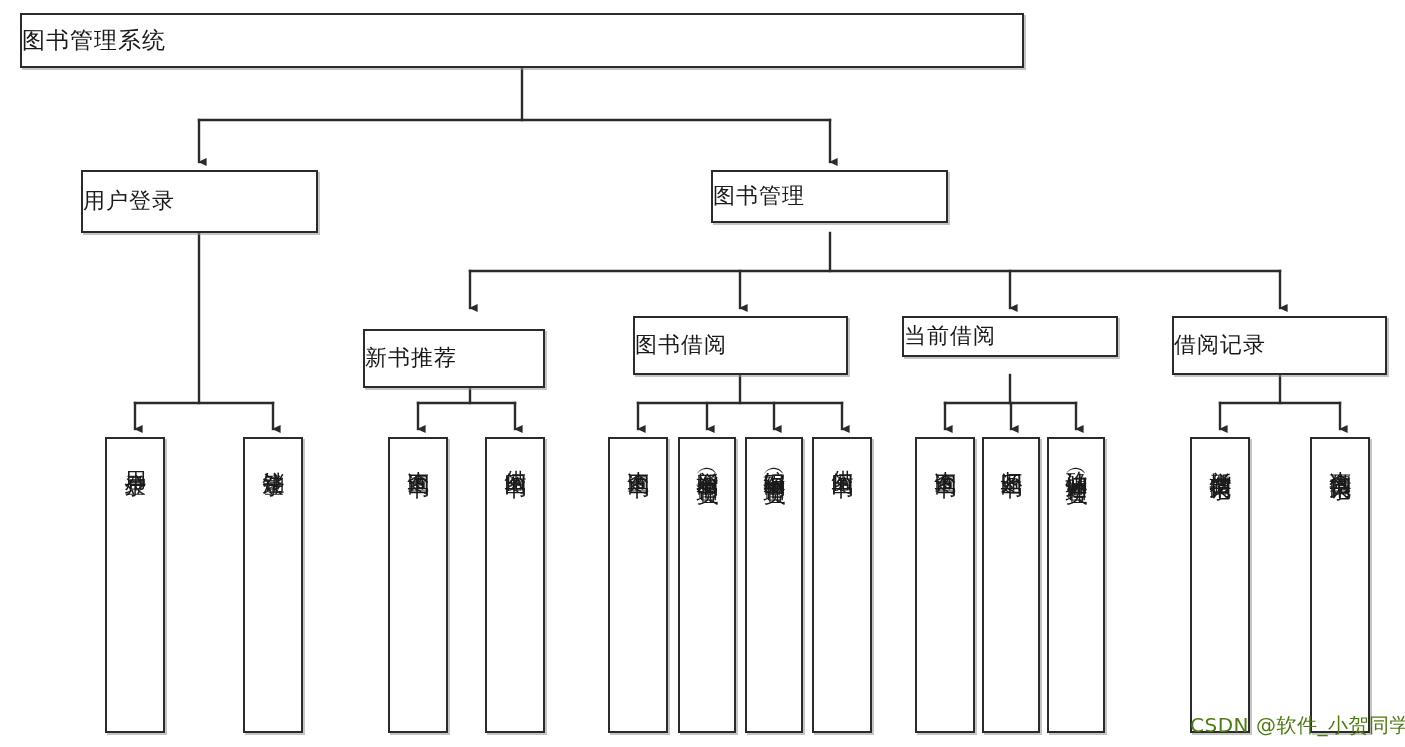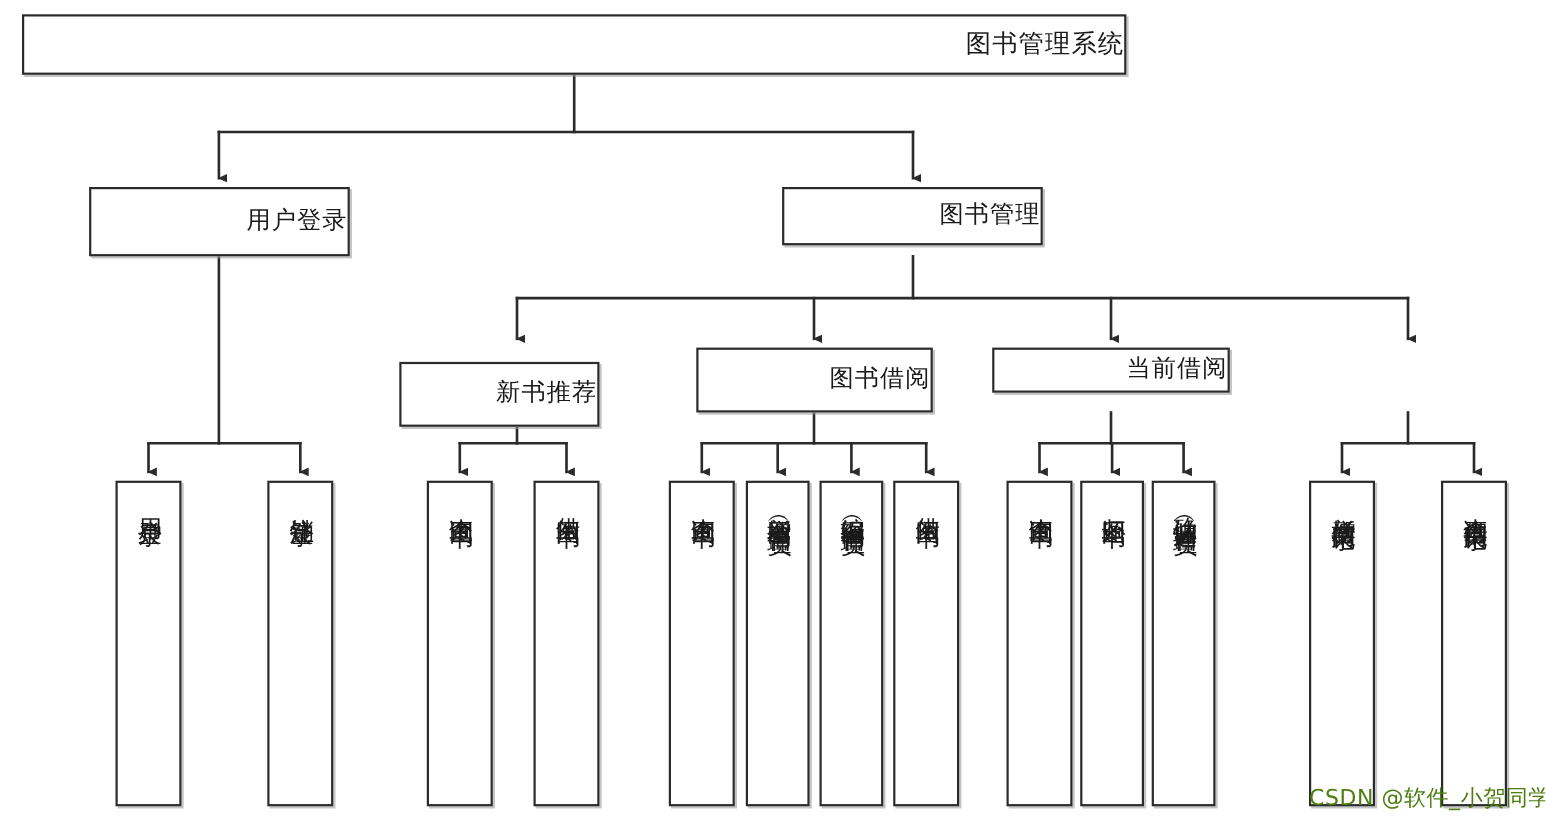--- a/index.html
+++ b/index.html
@@ -27,21 +27,21 @@
     pointer-events: none;
   }
   .node {
     position: absolute;
     box-sizing: border-box;
     background: #ffffff;
     border: 2px solid #2b2b2b;
     box-shadow: 2px 2px 0 rgba(150,150,150,0.55);
     display: flex;
     align-items: center;
-    justify-content: flex-end;
+    justify-content: flex-start;
     color: #1a1a1a;
     z-index: 2;
   }
   .node.horizontal {
     font-size: 22px;
     letter-spacing: 1px;
     line-height: 1.2;
     text-align: center;
   }
   .node.vertical {
@@ -146,20 +146,23 @@
   </div>
 
   <div class="node horizontal" style="left:633px; top:316px; width:215px; height:59px;">
     <span>图书借阅</span>
   </div>
 
   <div class="node horizontal" style="left:902px; top:316px; width:216px; height:41px;">
     <span>当前借阅</span>
   </div>
 
+  <div class="node horizontal" style="left:1172px; top:316px; width:215px; height:59px;">
+    <span>借阅记录</span>
+  </div>
 
   <div class="node vertical" style="left:105px; top:437px; width:60px; height:296px;">
     <span class="vtext">用户登录</span>
   </div>
 
   <div class="node vertical" style="left:243px; top:437px; width:60px; height:296px;">
     <span class="vtext">注销登录</span>
   </div>
 
   <div class="node vertical" style="left:388px; top:437px; width:60px; height:296px;">

